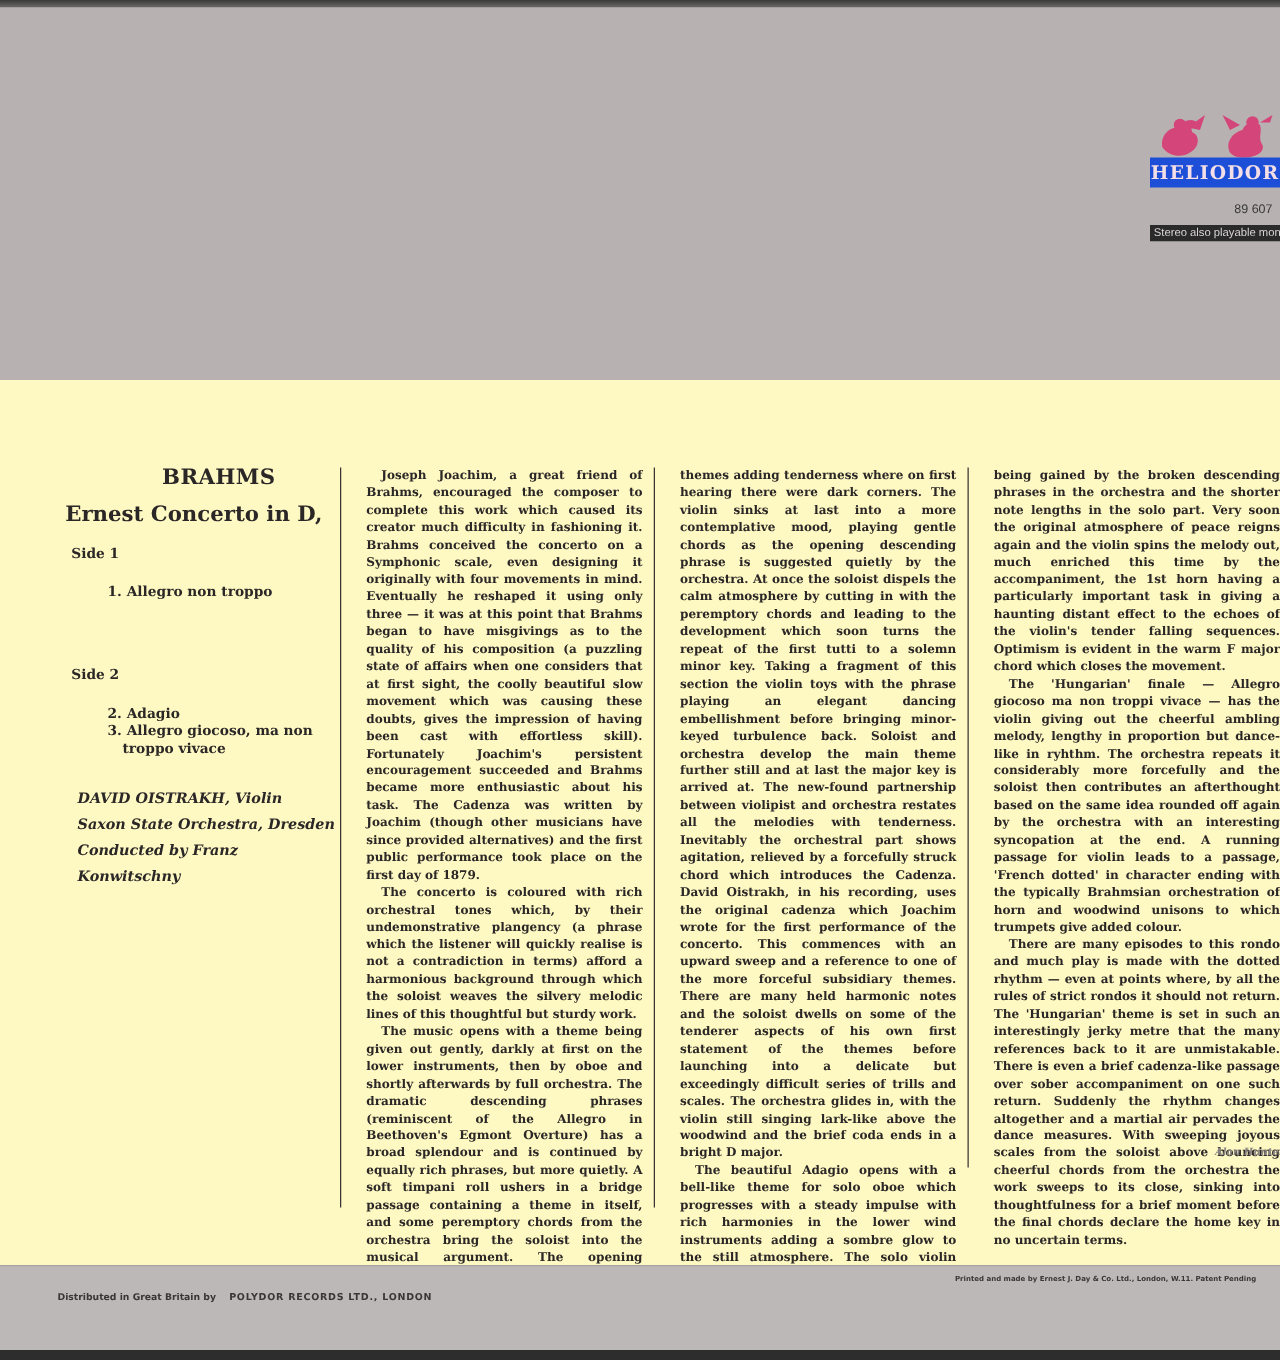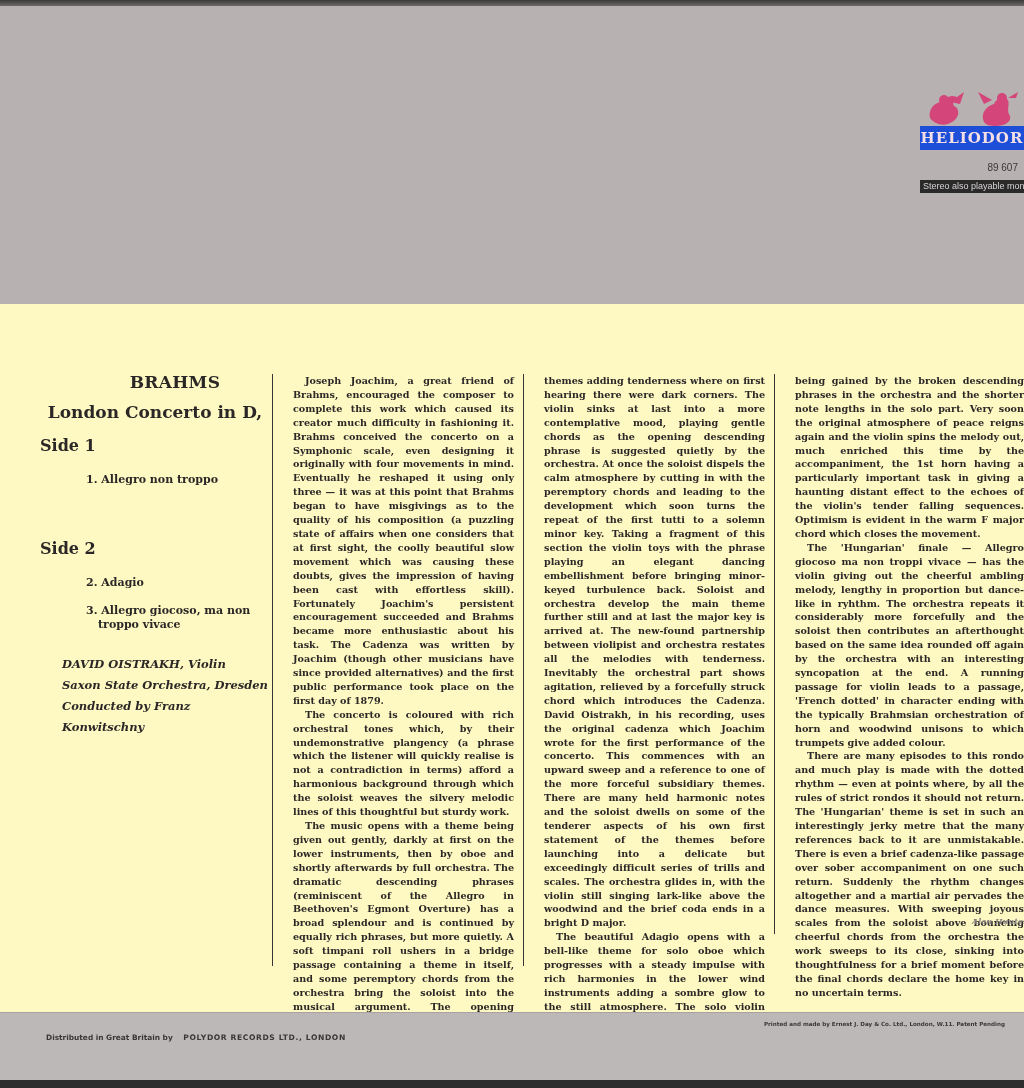--- a/index.html
+++ b/index.html
@@ -99,27 +99,27 @@
       margin-left: 40px;
       width: 190px;
     }
     .work-title {
       margin-top: 10px;
       text-align: center;
       font-size: 17px;
       line-height: 20px;
     }
     .side-label {
-      font-size: 16px;
+      font-size: 11px;
       margin-top: 14px;
+      margin-left: 17px;
     }
     .track {
       font-size: 11px;
       margin-left: 46px;
-      margin-top: 14px;
       line-height: 14px;
     }
     .track.first { margin-top: 18px; }
     .track .indent { padding-left: 12px; display: block; }
     .side2 { margin-top: 52px; }
     .credits {
       margin-top: 22px;
       font-style: italic;
       font-size: 11.5px;
       line-height: 21px;
@@ -213,21 +213,21 @@
       </div>
       <div class="catalog-number">89 607</div>
       <div class="stereo-badge">Stereo also playable mono</div>
     </div>
   </div>
 
   <div class="notes-panel">
     <div class="left-col">
       <div class="composer">BRAHMS</div>
       <div class="work-title">
-        <div>London Concerto in D,</div>
+        <div>Ernest Concerto in D,</div>
       </div>
 
       <div class="side-label">Side 1</div>
       <div class="track first">
         <span>1.</span>
         <span>Allegro non troppo</span>
       </div>
 
       <div class="side-label side2">Side 2</div>
       <div class="track first">

